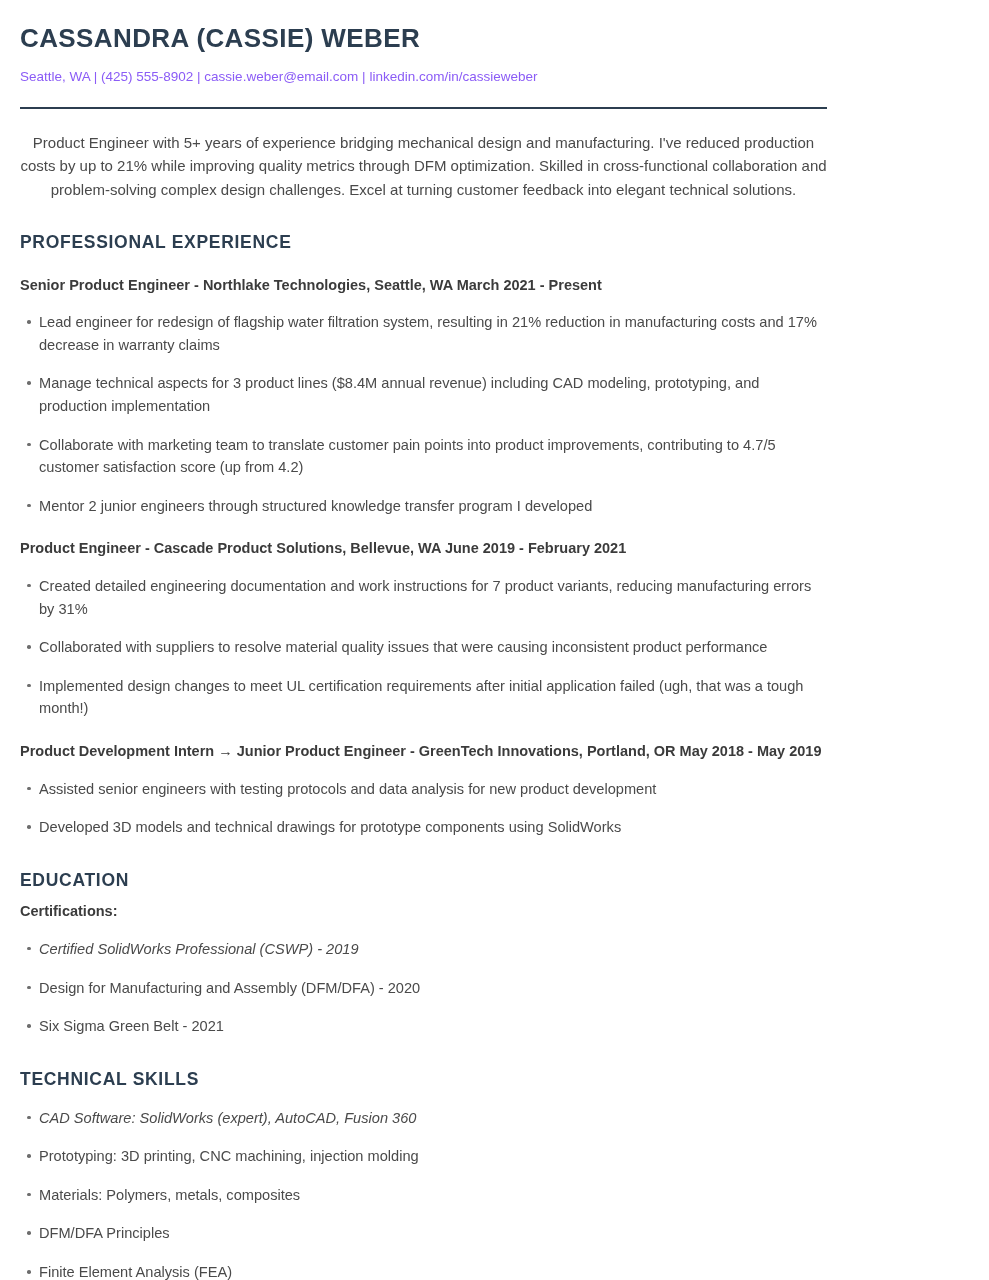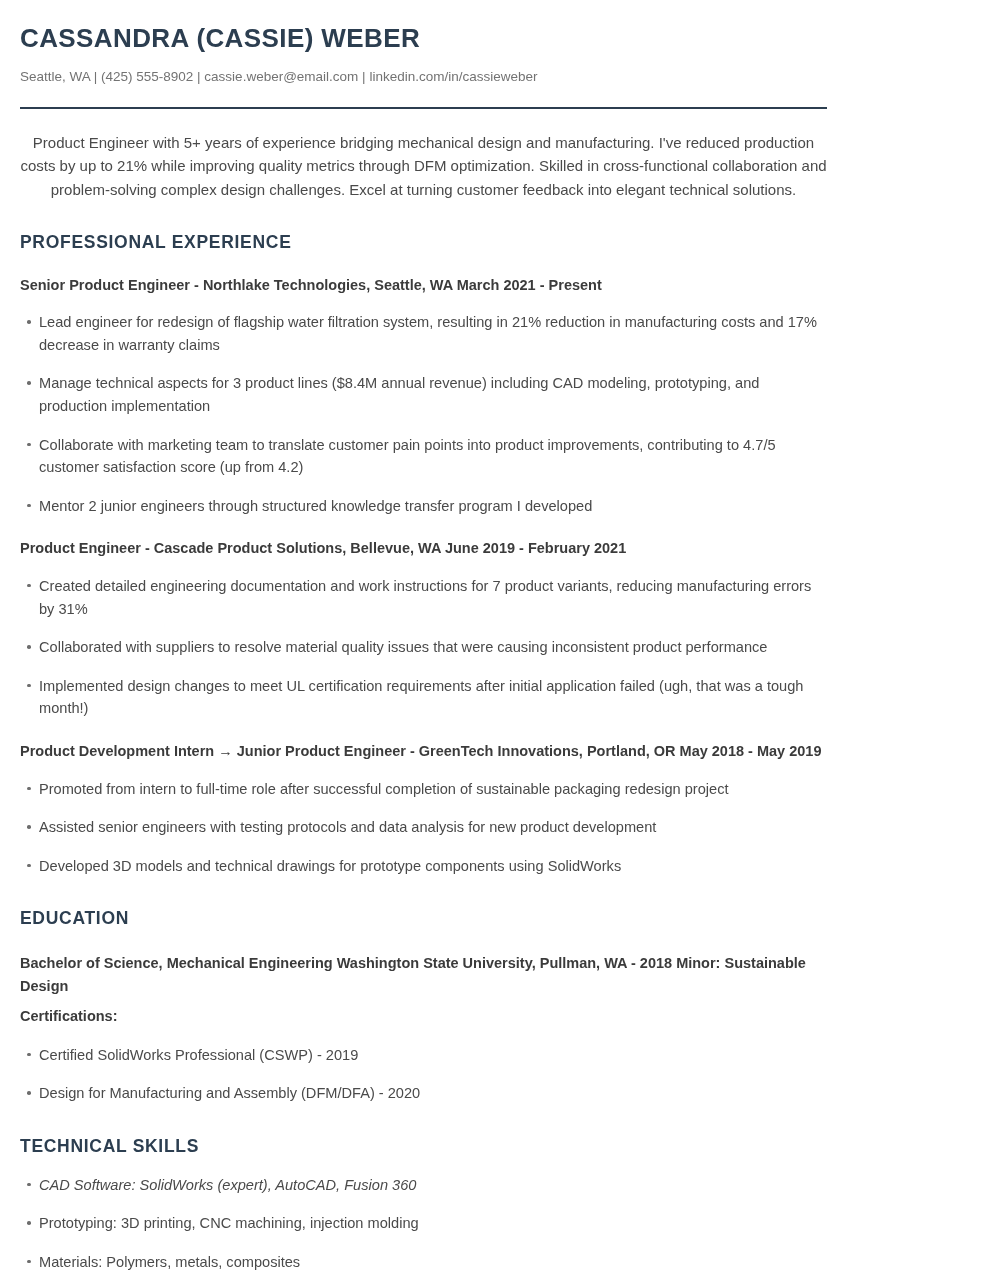--- a/index.html
+++ b/index.html
@@ -24,21 +24,21 @@
   .name {
     font-size: 26px;
     font-weight: bold;
     letter-spacing: 0.4px;
     color: #2c3e50;
     margin: 0 0 0 0;
     line-height: 1.25;
   }
   .contact {
     font-size: 13.5px;
-    color: #737373;
+    color: #8b5cf6;
     margin-top: 13px;
     line-height: 1.3;
   }
   .rule {
     border: 0;
     border-top: 2px solid #2c3e50;
     margin: 22px 0 0 0;
   }
 
   
@@ -115,20 +115,21 @@
     margin-top: 8px;
   }
   .cert-list {
     margin-top: 12px;
   }
   .cert-list li {
     margin-top: 10px;
   }
   .cert-list li:first-child {
     margin-top: 0;
+    font-style: italic;
   }
 
   
   .skills-list {
     margin-top: 14px;
   }
   .skills-list li {
     margin-top: 10px;
   }
   .skills-list li:first-child {
@@ -161,32 +162,31 @@
 
   <div class="job-title">Product Engineer - Cascade Product Solutions, Bellevue, WA June 2019 - February 2021</div>
   <ul class="bullets">
     <li>Created detailed engineering documentation and work instructions for 7 product variants, reducing manufacturing errors by 31%</li>
     <li>Collaborated with suppliers to resolve material quality issues that were causing inconsistent product performance</li>
     <li>Implemented design changes to meet UL certification requirements after initial application failed (ugh, that was a tough month!)</li>
   </ul>
 
   <div class="job-title"><span>Product Development Intern </span><span class="arrow">→</span><span> Junior Product Engineer - GreenTech Innovations, Portland, OR May 2018 - May 2019</span></div>
   <ul class="bullets">
-    <li>Promoted from intern to full-time role after successful completion of sustainable packaging redesign project</li>
     <li>Assisted senior engineers with testing protocols and data analysis for new product development</li>
     <li>Developed 3D models and technical drawings for prototype components using SolidWorks</li>
   </ul>
 
   <h2 class="section-heading">EDUCATION</h2>
 
-  <div class="edu-line">Bachelor of Science, Mechanical Engineering Washington State University, Pullman, WA - 2018 Minor: Sustainable Design</div>
   <div class="edu-sub">Certifications:</div>
   <ul class="bullets cert-list">
     <li>Certified SolidWorks Professional (CSWP) - 2019</li>
     <li>Design for Manufacturing and Assembly (DFM/DFA) - 2020</li>
+    <li>Six Sigma Green Belt - 2021</li>
   </ul>
 
   <h2 class="section-heading">TECHNICAL SKILLS</h2>
 
   <ul class="bullets skills-list">
     <li>CAD Software: SolidWorks (expert), AutoCAD, Fusion 360</li>
     <li>Prototyping: 3D printing, CNC machining, injection molding</li>
     <li>Materials: Polymers, metals, composites</li>
     <li>DFM/DFA Principles</li>
     <li>Finite Element Analysis (FEA)</li>

